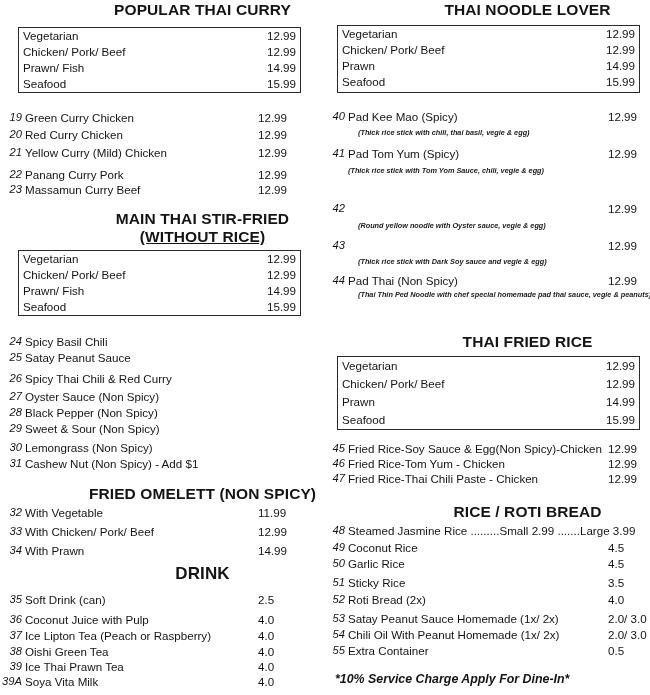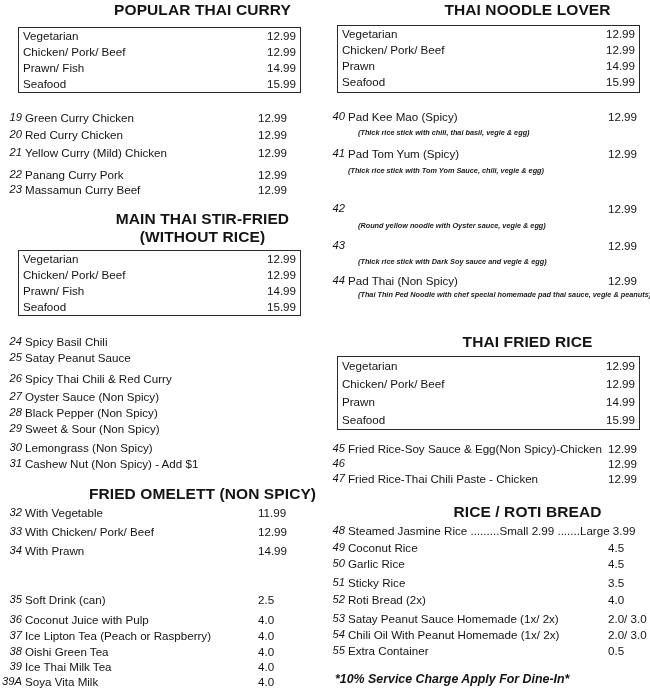--- a/index.html
+++ b/index.html
@@ -190,21 +190,21 @@
           <span class="pr">12.99</span>
         </div>
         <div class="item" style="top: 182px;">
           <span class="num">23</span>
           <span class="nm">Massamun Curry Beef</span>
           <span class="pr">12.99</span>
         </div>
       </div>
 
     <div class="sec-title two-line" style="top:211px;">MAIN THAI STIR-FRIED</div>
-    <div class="sec-title two-line" style="top:229px;">(WITHOUT RICE)</div>
+    <div class="sec-title two-line" style="top:229px;text-decoration:underline;">(WITHOUT RICE)</div>
 
     <div class="pricebox" id="box-stirfry" style="left:18px; top:250px; width:283px; height:66px;">
         <div class="prow">
           <span class="pname">Vegetarian</span>
           <span class="pprice">12.99</span>
         </div>
         <div class="prow">
           <span class="pname">Chicken/ Pork/ Beef</span>
           <span class="pprice">12.99</span>
         </div>
@@ -266,20 +266,21 @@
           <span class="nm">With Chicken/ Pork/ Beef</span>
           <span class="pr">12.99</span>
         </div>
         <div class="item" style="top: 543px;">
           <span class="num">34</span>
           <span class="nm">With Prawn</span>
           <span class="pr">14.99</span>
         </div>
       </div>
 
+    <div class="sec-title" style="top:566px; font-size:17px;">DRINK</div>
 
     <div id="items-drink">
         <div class="item" style="top: 592px;">
           <span class="num">35</span>
           <span class="nm">Soft Drink (can)</span>
           <span class="pr">2.5</span>
         </div>
         <div class="item" style="top: 612px;">
           <span class="num">36</span>
           <span class="nm">Coconut Juice with Pulp</span>
@@ -290,21 +291,21 @@
           <span class="nm">Ice Lipton Tea (Peach or Raspberry)</span>
           <span class="pr">4.0</span>
         </div>
         <div class="item" style="top: 644px;">
           <span class="num">38</span>
           <span class="nm">Oishi Green Tea</span>
           <span class="pr">4.0</span>
         </div>
         <div class="item" style="top: 659px;">
           <span class="num">39</span>
-          <span class="nm">Ice Thai Milk Tea</span>
+          <span class="nm">Ice Thai Prawn Tea</span>
           <span class="pr">4.0</span>
         </div>
         <div class="item" style="top: 674px;">
           <span class="num">39A</span>
           <span class="nm">Soya Vita Milk</span>
           <span class="pr">4.0</span>
         </div>
       </div>
 
   </div>
@@ -385,20 +386,21 @@
       </div>
 
     <div id="items-friedrice">
         <div class="item" style="top: 441px;">
           <span class="num">45</span>
           <span class="nm">Fried Rice-Soy Sauce &amp; Egg(Non Spicy)-Chicken</span>
           <span class="pr">12.99</span>
         </div>
         <div class="item" style="top: 456px;">
           <span class="num">46</span>
+          <span class="nm">Fried Rice-Tom Yum - Chicken</span>
           <span class="pr">12.99</span>
         </div>
         <div class="item" style="top: 471px;">
           <span class="num">47</span>
           <span class="nm">Fried Rice-Thai Chili Paste - Chicken</span>
           <span class="pr">12.99</span>
         </div>
       </div>
 
     <div class="sec-title" style="top:504px;">RICE / ROTI BREAD</div>

